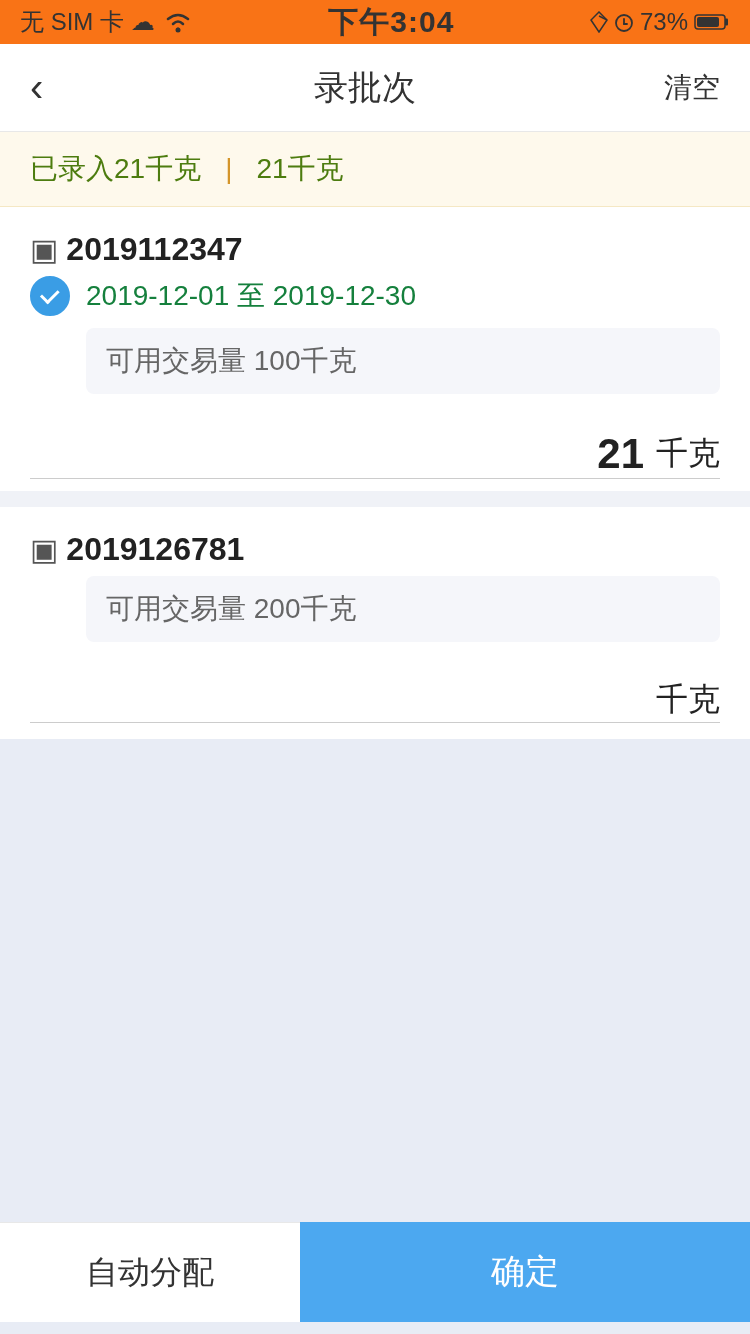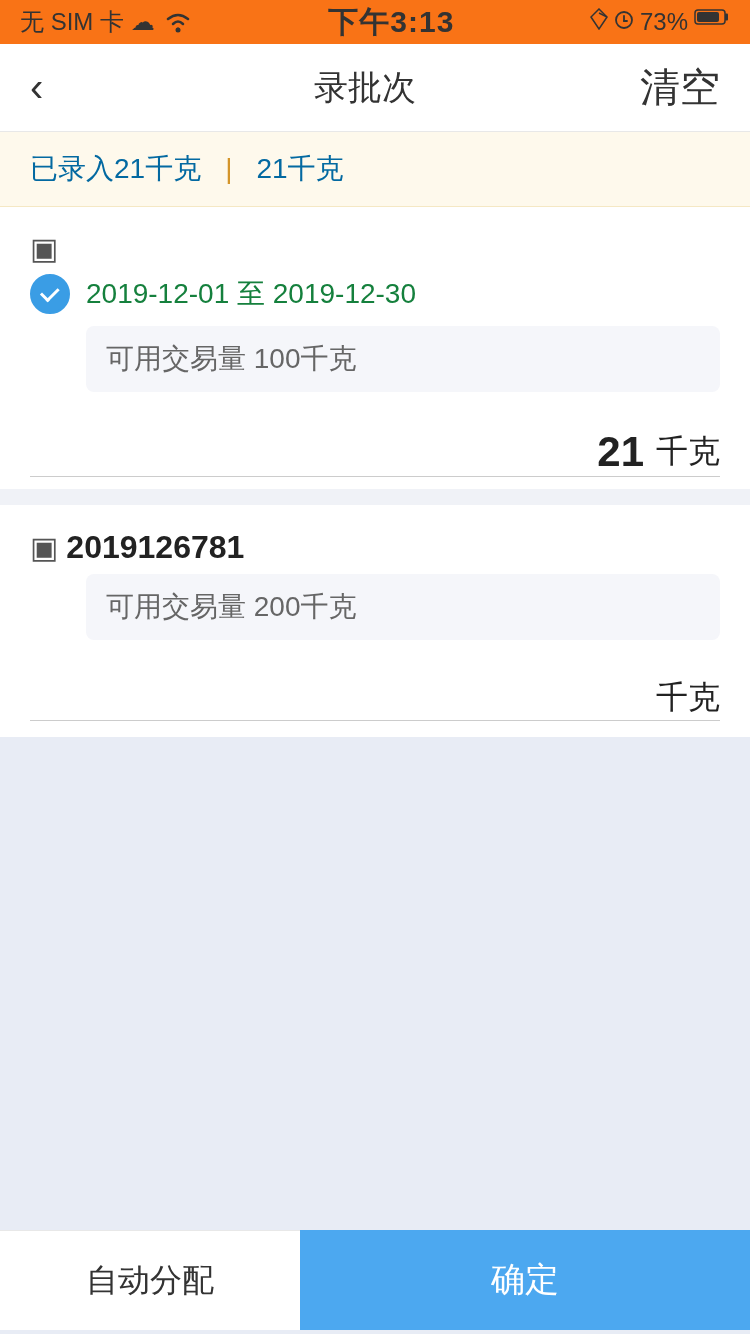--- a/index.html
+++ b/index.html
@@ -19,21 +19,21 @@
       justify-content: space-between;
       align-items: center;
       background: #f97316;
       height: 44px;
       padding: 16px 20px;
       font-size: 26px;
       font-weight: 500;
     }
     .status-left { display: flex; align-items: center; gap: 8px; font-size: 24px; }
     .status-center { font-size: 30px; font-weight: 600; letter-spacing: 1px; }
-    .status-right { display: flex; gap: 6px; font-size: 24px; }
+    .status-right { display: flex; align-items: center; gap: 6px; font-size: 24px; }
 
     
     .nav-bar {
       display: flex;
       justify-content: space-between;
       align-items: center;
       background: #fff;
       height: 88px;
       padding: 0 30px;
       border-bottom: 1px solid #e8e8e8;
@@ -43,39 +43,39 @@
       color: #333;
       cursor: pointer;
       width: 60px;
     }
     .nav-title {
       font-size: 34px;
       font-weight: 400;
       color: #333;
     }
     .nav-action {
-      font-size: 40px;
+      font-size: 28px;
       color: #333;
       cursor: pointer;
       width: 80px;
       text-align: right;
     }
 
     
     .info-banner {
       background: #fef9ec;
       padding: 18px 30px;
       display: flex;
       align-items: center;
       gap: 24px;
       border-bottom: 1px solid #f5e8c4;
     }
     .info-banner-item {
       font-size: 28px;
-      color: #0369a1;
+      color: #4d7c0f;
       font-weight: 500;
     }
     .info-banner-divider {
       color: #d4952a;
       font-size: 28px;
     }
 
     
     .batch-card {
       background: #fff;
@@ -208,21 +208,21 @@
     .bottom-spacer {
       flex: 1;
       background: #e8ecf5;
       min-height: 440px;
     }
 
     
     .bottom-buttons {
       display: flex;
       position: fixed;
-      bottom: 4px;
+      bottom: 12px;
       width: 750px;
       height: 100px;
     }
     .btn-auto {
       flex: 1;
       background: #fff;
       border: none;
       font-size: 32px;
       font-weight: 500;
       color: #333;
@@ -258,21 +258,21 @@
   <div class="status-left">
     <span>无 SIM 卡 ☁</span>
 
     <svg width="30" height="22" viewBox="0 0 30 22">
       <path d="M15 18 L15 18" stroke="#333" stroke-width="3" stroke-linecap="round"></path>
       <path d="M10 13 Q15 8 20 13" stroke="#333" stroke-width="2.5" fill="none" stroke-linecap="round"></path>
       <path d="M5 8 Q15 0 25 8" stroke="#333" stroke-width="2.5" fill="none" stroke-linecap="round"></path>
       <circle cx="15" cy="19" r="2.5" fill="#333"></circle>
     </svg>
   </div>
-  <div class="status-center">下午3:13</div>
+  <div class="status-center">下午3:04</div>
   <div class="status-right">
 
     <svg width="18" height="22" viewBox="0 0 18 22">
       <path d="M9 1 L17 9 L9 21 L1 9 Z" stroke="#333" stroke-width="1.5" fill="none"></path>
       <line x1="9" y1="5" x2="17" y2="9" stroke="#333" stroke-width="1.5"></line>
     </svg>
 
     <svg width="20" height="22" viewBox="0 0 20 22">
       <circle cx="10" cy="12" r="8" stroke="#333" stroke-width="1.8" fill="none"></circle>
       <line x1="10" y1="8" x2="10" y2="13" stroke="#333" stroke-width="1.8" stroke-linecap="round"></line>
@@ -299,20 +299,21 @@
   <div class="info-banner">
     <span class="info-banner-item">已录入21千克</span>
     <span class="info-banner-divider">|</span>
     <span class="info-banner-item">21千克</span>
   </div>
 
   <div class="batch-card">
     <div class="batch-item">
       <div class="batch-item-header">
         <span class="batch-id-icon">▣</span>
+        <span class="batch-id">2019112347</span>
       </div>
       <div class="batch-date-row">
         <div class="batch-radio selected"></div>
         <span class="batch-date">2019-12-01 至 2019-12-30</span>
       </div>
       <div class="batch-available">可用交易量 100千克</div>
     </div>
 
     <div class="quantity-row">
       <span class="quantity-value">21</span>

